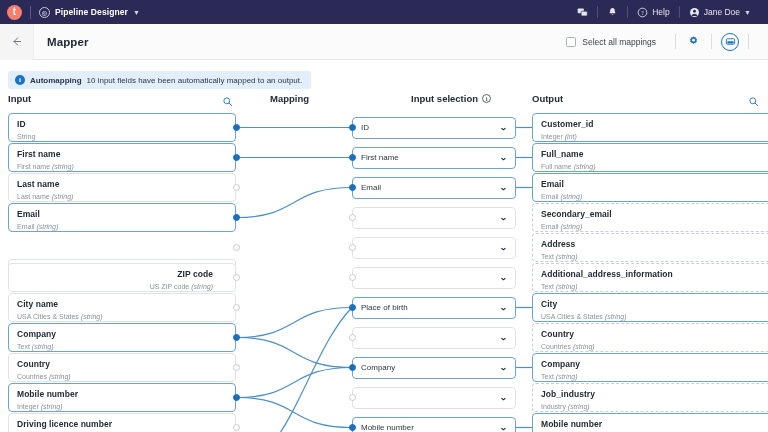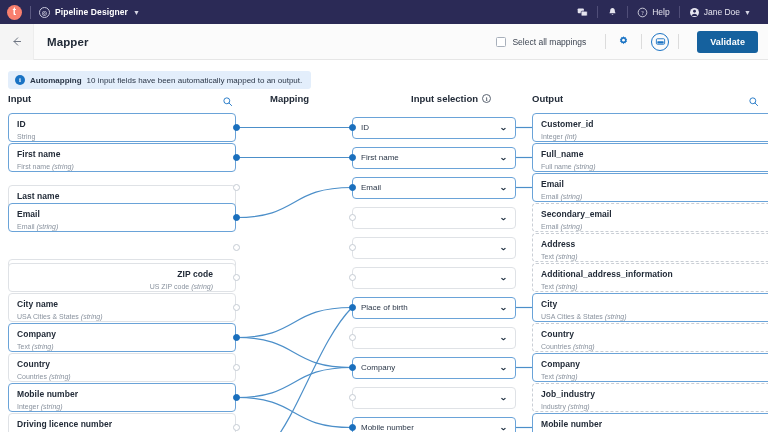--- a/index.html
+++ b/index.html
@@ -356,21 +356,20 @@
       </svg>
     </div>
     <div class="sh-div"></div>
     <div class="icon-btn-circ">
       <svg width="11" height="11" viewBox="0 0 16 16">
         <rect x="2" y="4" width="12" height="8" rx="1.4" fill="none" stroke="#1a73c4" stroke-width="1.3"></rect>
         <rect x="3.4" y="7.6" width="9.2" height="3.2" rx=".8" fill="#1a73c4"></rect>
       </svg>
     </div>
     <div class="sh-div"></div>
-    <div class="validate-btn">Validate</div>
   </div>
 </div>
 
 <div class="banner-row">
   <div class="banner">
     <span class="banner-icon">i</span>
     <span class="banner-strong">Automapping</span>
     <span>10 input fields have been automatically mapped to an output.</span>
   </div>
 </div>
@@ -417,21 +416,21 @@
 <div class="card in-card active" style="top: 3px;">
       <div class="t">ID</div>
       <div class="s">String</div>
     </div>
     <div class="dot on" style="left: 232.5px; top: 14px;"></div>
     <div class="card in-card active" style="top: 33px;">
       <div class="t">First name</div>
       <div class="s">First name <em>(string)</em></div>
     </div>
     <div class="dot on" style="left: 232.5px; top: 44px;"></div>
-    <div class="card in-card" style="top: 63px; margin-top: 12px;">
+    <div class="card in-card" style="top: 63px;">
       <div class="t">Last name</div>
       <div class="s">Last name <em>(string)</em></div>
     </div>
     <div class="dot off" style="left: 232.5px; top: 74px;"></div>
     <div class="card in-card active" style="top: 93px;">
       <div class="t">Email</div>
       <div class="s">Email <em>(string)</em></div>
     </div>
     <div class="dot on" style="left: 232.5px; top: 104px;"></div>
     <div class="card in-card" style="top: 113px; margin-top: 36px;">

